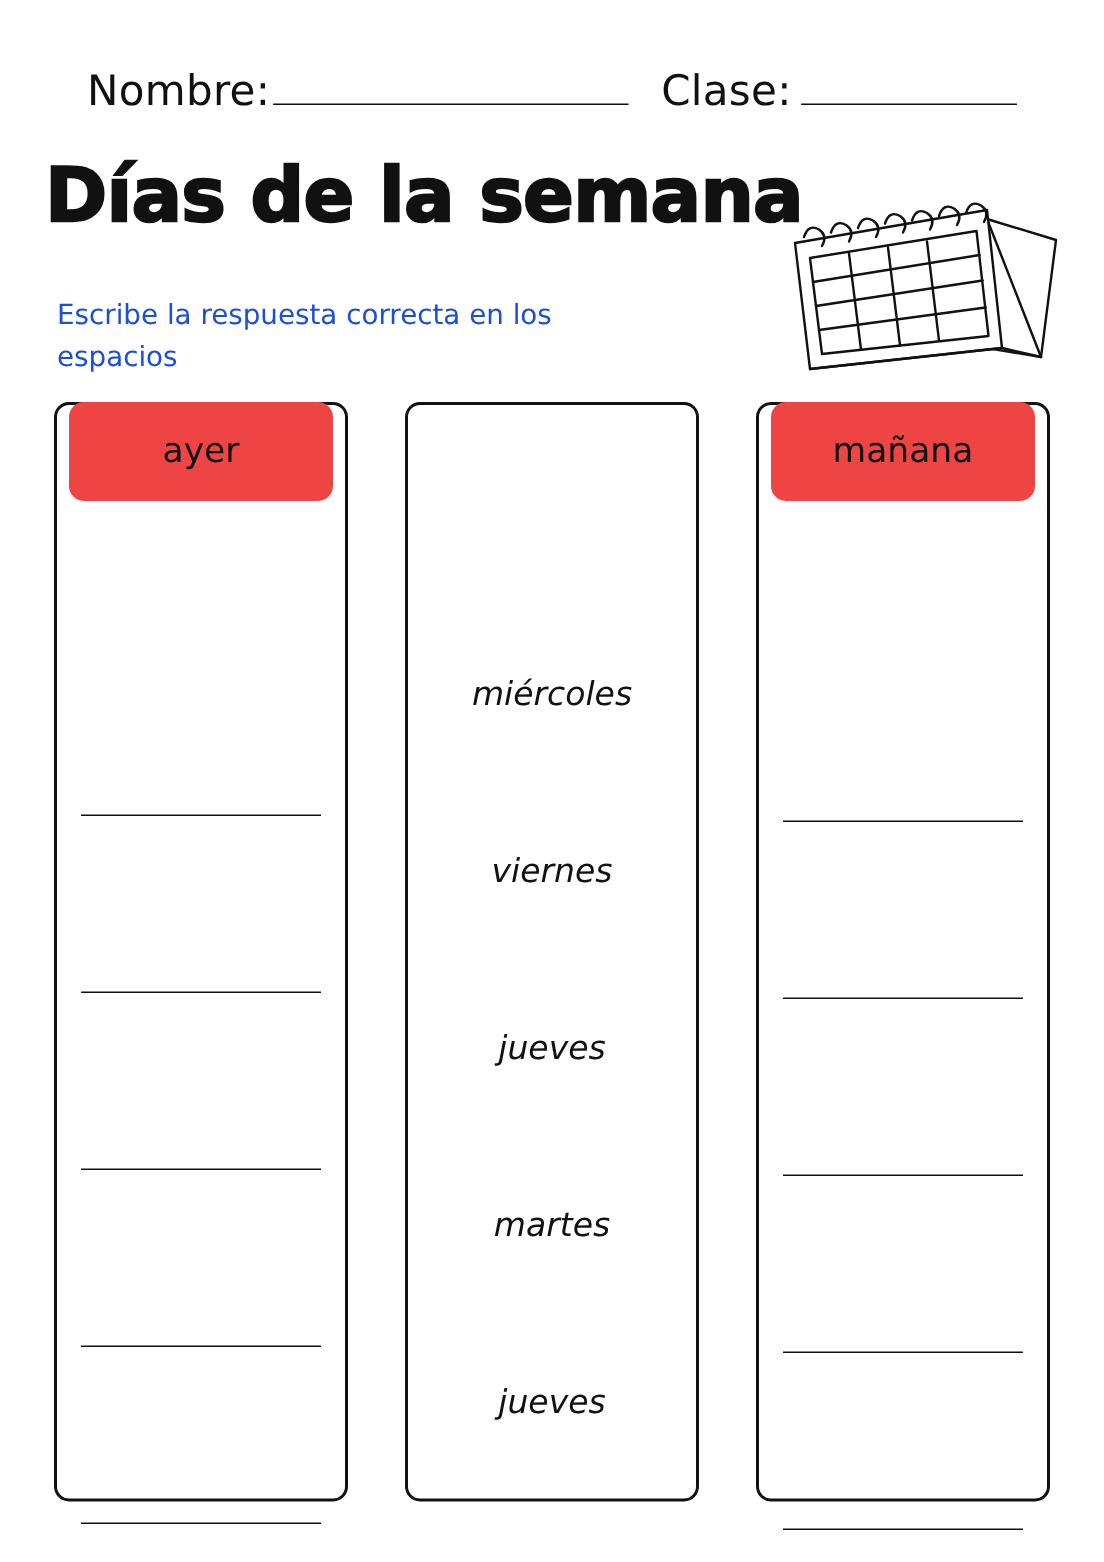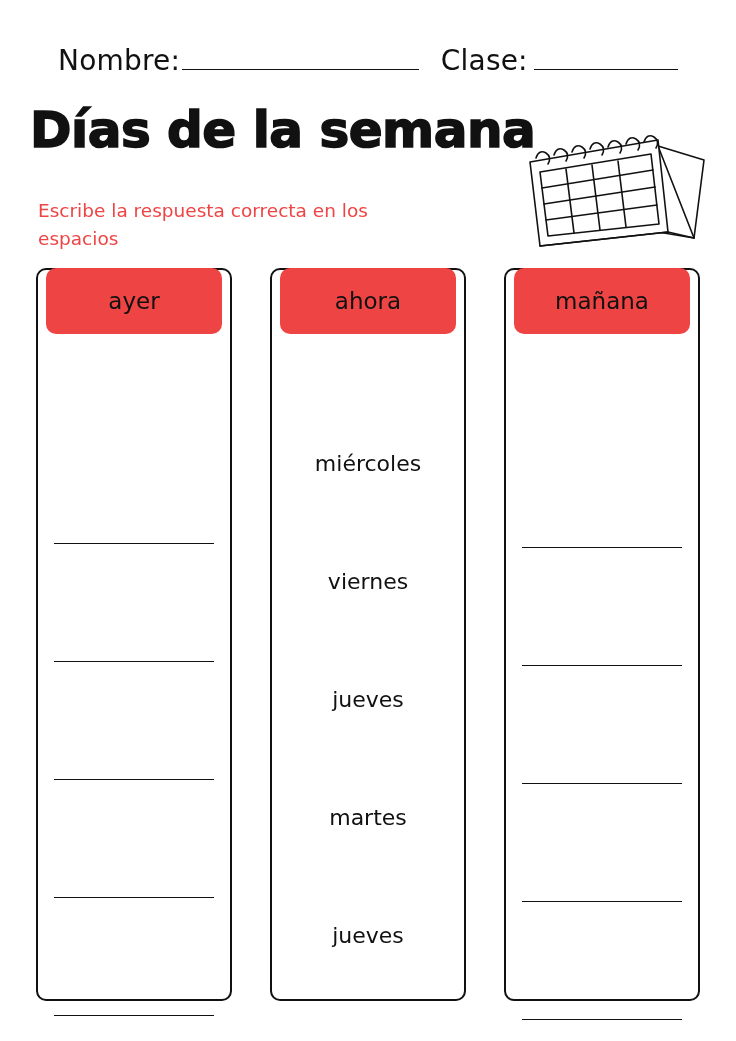--- a/index.html
+++ b/index.html
@@ -54,21 +54,21 @@
   }
 
   
   .instructions {
     position: absolute;
     top: 197px;
     left: 38px;
     width: 400px;
     font-size: 18.5px;
     line-height: 1.5;
-    color: #ef4444;
+    color: #1d4ed8;
   }
 
   
   .calendar-ill {
     position: absolute;
     top: 120px;
     left: 508px;
     width: 210px;
     height: 140px;
   }
@@ -139,20 +139,21 @@
     flex-direction: column;
     align-items: center;
   }
   .word {
     height: 118px;
     display: flex;
     align-items: center;
     justify-content: center;
     font-size: 22px;
     color: #111;
+    font-style: italic;
   }
 </style>
 </head>
 <body>
 
 <div class="header-row">
   <span class="header-label">Nombre:</span>
   <span class="rule rule-name"></span>
   <span class="gap-mid"></span>
   <span class="header-label">Clase:</span>
@@ -202,21 +203,20 @@
         <div class="blank-line"></div>
         <div class="blank-line"></div>
         <div class="blank-line"></div>
         <div class="blank-line"></div>
         <div class="blank-line"></div>
       </div>
     </div>
   </div>
 
   <div class="column">
-    <div class="col-head">ahora</div>
     <div class="col-body">
       <div class="word-list">
         <div class="word">miércoles</div>
         <div class="word">viernes</div>
         <div class="word">jueves</div>
         <div class="word">martes</div>
         <div class="word">jueves</div>
       </div>
     </div>
   </div>

